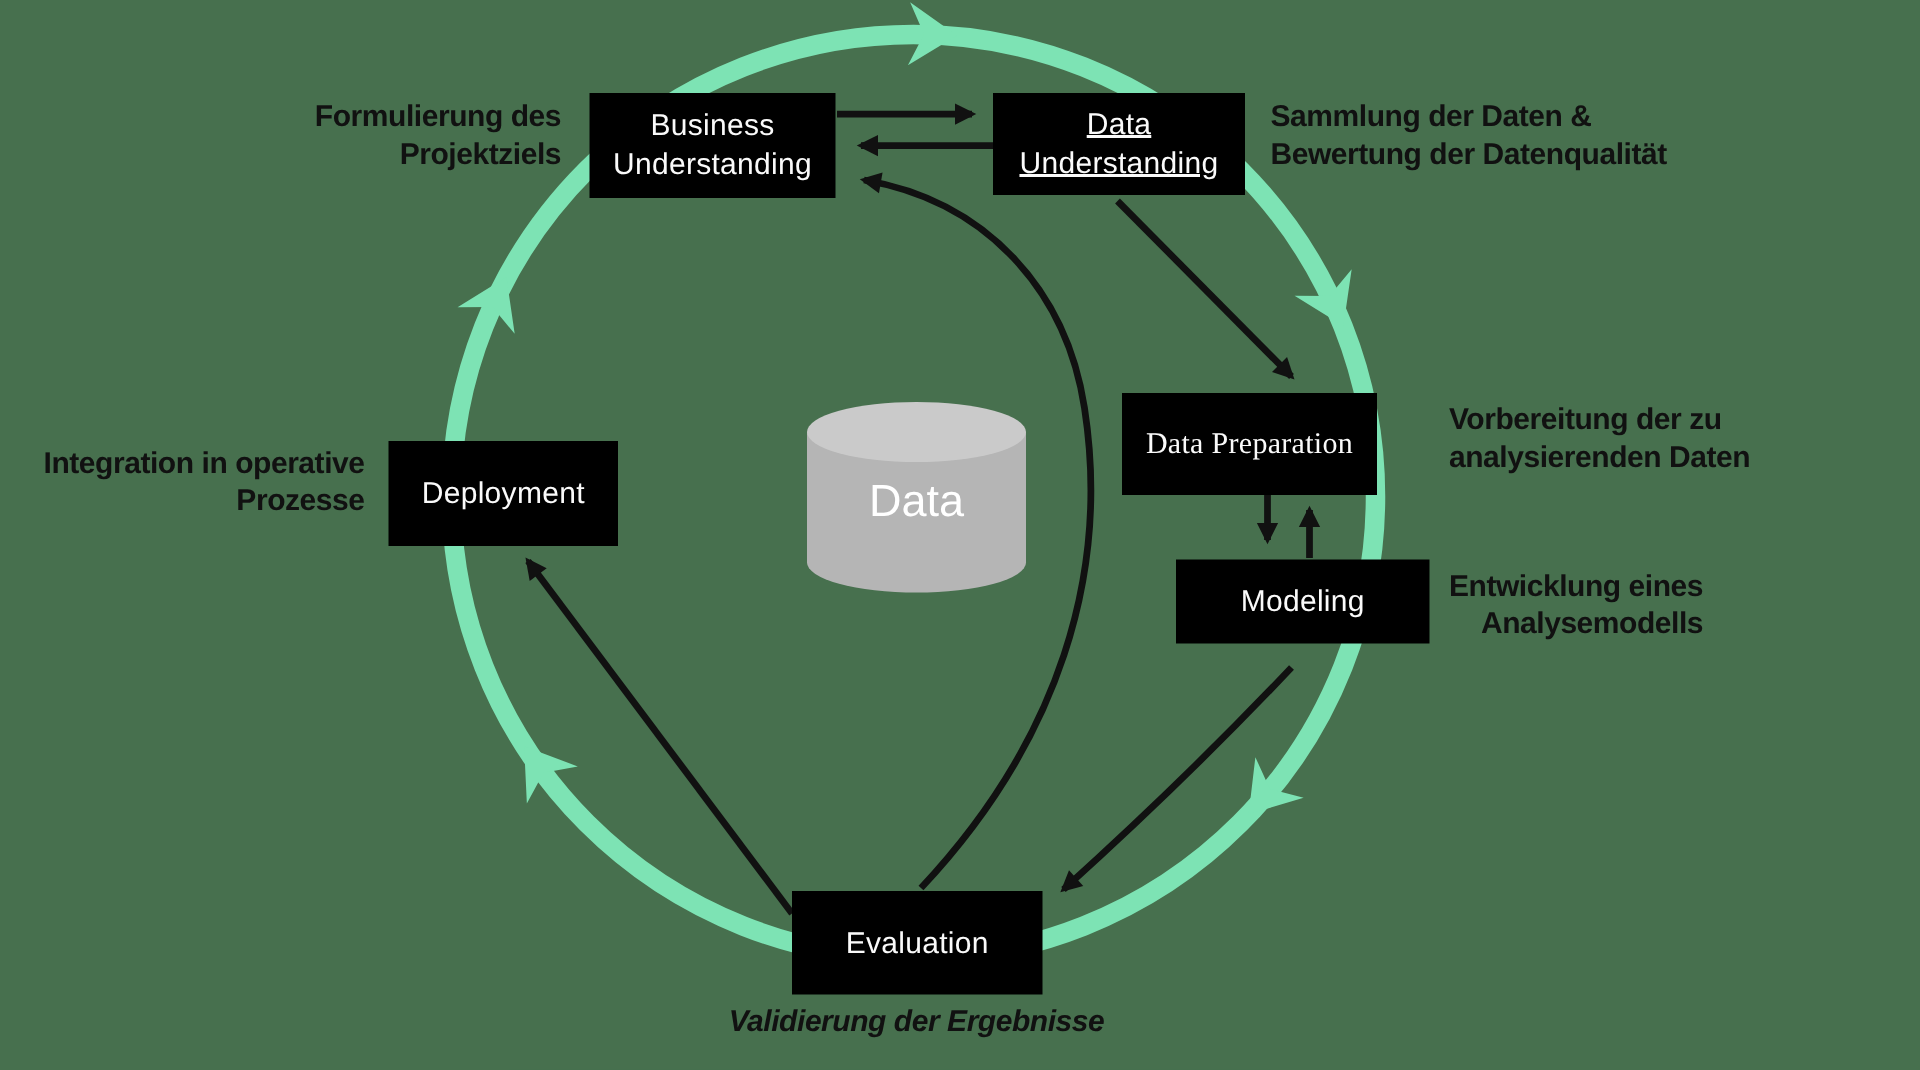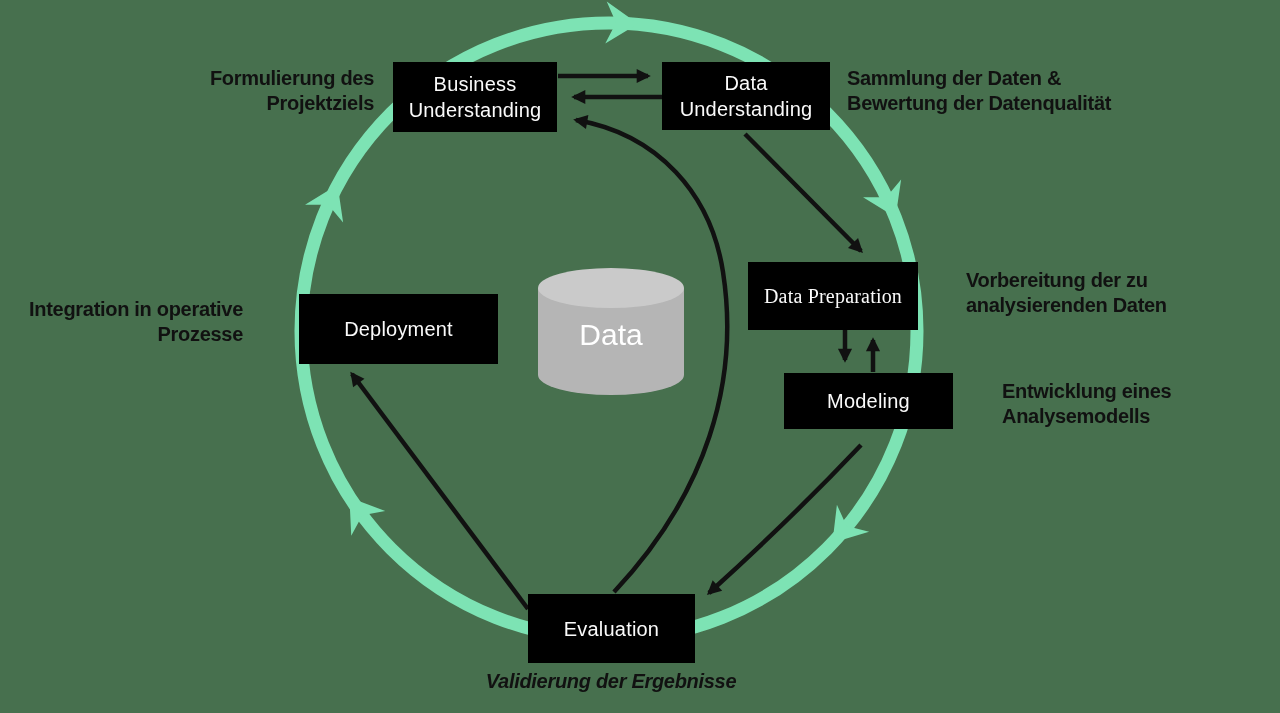--- a/index.html
+++ b/index.html
@@ -14,37 +14,37 @@
   .stage-box{
     position:absolute;z-index:2;
     background:#000000;
     color:#FAFAFA;
     display:flex;align-items:center;justify-content:center;
     text-align:center;
     font-size:20px;line-height:26px;
     letter-spacing:0.2px;
   }
   #box-bu  {left:393px; top:62px;  width:164px; height:70px;}
-  #box-du  {left:662px; top:62px;  width:168px; height:68px;}
+  #box-du  {left:662px; top:62px;  width:168px; height:68px;text-decoration:underline;}
   #box-dp  {left:748px; top:262px; width:170px; height:68px;font-family:Liberation Serif, serif;}
   #box-mod {left:784px; top:373px; width:169px; height:56px;}
   #box-eval{left:528px; top:594px; width:167px; height:69px;}
-  #box-dep {left:259px; top:294px; width:199px; height:70px;margin-left:40px;}
+  #box-dep {left:259px; top:294px; width:153px; height:70px;}
   .annotation{
     position:absolute;z-index:3;
     color:#111111;
     font-weight:700;
     font-size:20px;line-height:25px;
     letter-spacing:-0.3px;
     white-space:pre-line;
   }
   #ann-goal   {right:906px;  top:66px;  text-align:right;}
   #ann-collect{left:847px;   top:66px;  text-align:left;}
   #ann-prep   {left:966px;   top:268px; text-align:left;}
-  #ann-model  {left:966px;   top:379px; text-align:left;margin-left:36px;}
+  #ann-model  {left:966px;   top:379px; text-align:right;}
   #ann-valid  {left:450px;   top:669px; width:322px; text-align:center;font-style:italic;}
   #ann-deploy {right:1037px; top:297px; text-align:right;}
   #data-label{
     position:absolute;z-index:2;
     left:538px; top:312px; width:146px;
     text-align:center;
     color:#FFFFFF;
     font-size:30px;line-height:46px;
   }
 </style>

